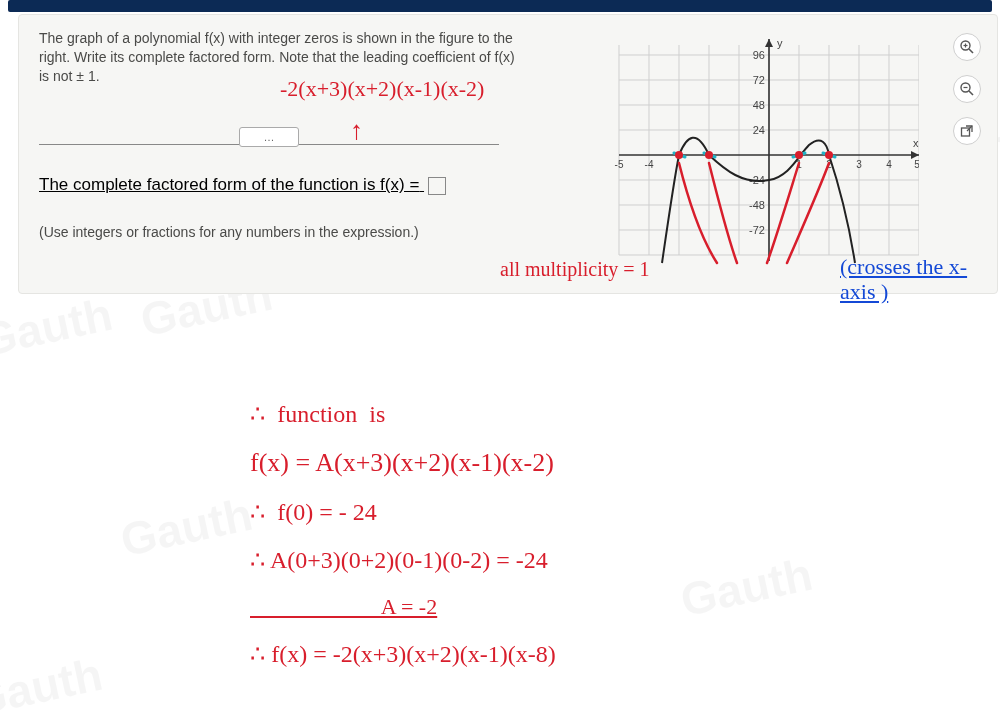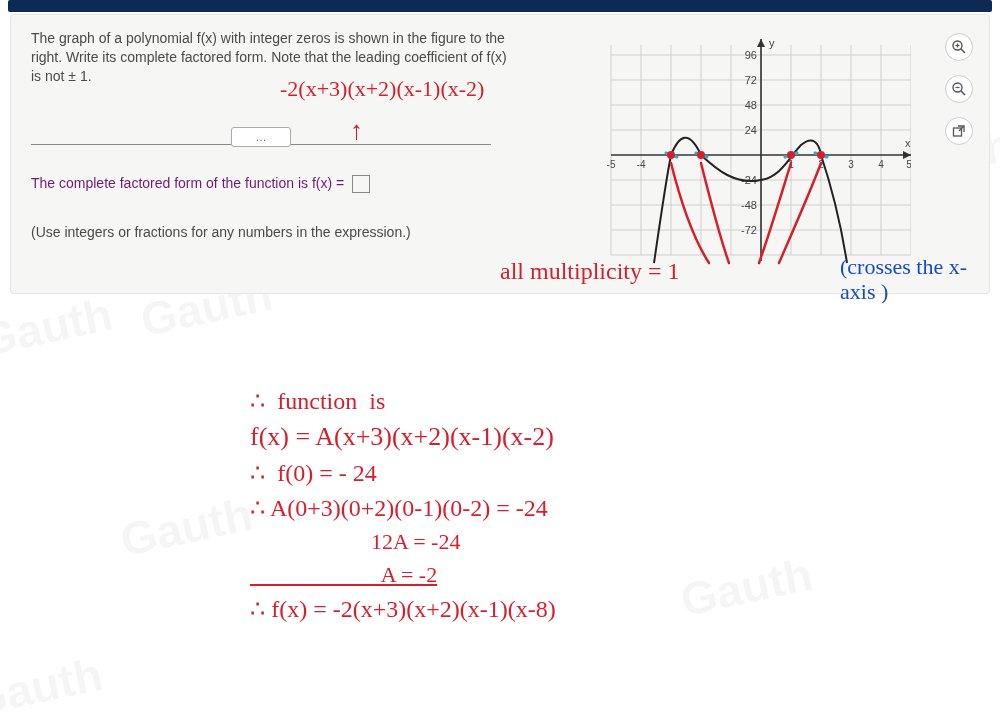--- a/index.html
+++ b/index.html
@@ -21,21 +21,21 @@
     user-select: none;
   }
   .topbar {
     position: absolute;
     left: 8px; top: 0; right: 8px; height: 12px;
     background: #0c2a55;
     border-radius: 2px;
   }
   .panel {
     position: absolute;
-    left: 10px; top: 14px;
+    left: 18px; top: 14px;
     width: 980px; height: 280px;
     background: #f6f6f4;
     border: 1px solid #e5e5e2;
     border-radius: 4px;
   }
   .left-col {
     position: absolute;
     left: 20px; top: 14px;
     width: 480px;
     color: #4a4a48;
@@ -56,21 +56,21 @@
     width: 60px; height: 20px;
     border: 1px solid #aaa; border-radius: 3px;
     background: #fff;
     text-align: center;
     font-size: 11px; color: #666; line-height: 18px;
   }
   .factored-line {
     position: absolute;
     left: 20px; top: 160px;
     width: 460px;
-    color: #701a75; font-size: 14px;
+    color: #000000; font-size: 17px; text-decoration: underline;
   }
   .answer-box {
     display: inline-block;
     width: 18px; height: 18px;
     border: 1px solid #888;
     vertical-align: middle;
     margin-left: 4px;
   }
   .note-line {
     position: absolute;
@@ -100,31 +100,32 @@
   }
   .red-hand {
     font-family: "Comic Sans MS", "Segoe Script", cursive;
     color: #d81e2c;
     position: absolute;
   }
   .blue-hand {
     font-family: "Comic Sans MS", "Segoe Script", cursive;
     color: #1449d6;
     position: absolute;
+    text-decoration: underline;
   }
   .work-area {
     position: absolute;
     left: 250px; top: 380px;
     width: 740px;
   }
   .work-line {
     font-family: "Comic Sans MS", "Segoe Script", cursive;
     color: #d81e2c;
     font-size: 24px;
-    margin: 7px 0;
+    margin: 20px 0;
     white-space: pre;
   }
 </style>
 </head>
 <body>
 
 <div class="watermark" style="left:-20px; top:300px">Gauth</div>
 <div class="watermark" style="left:120px; top:70px">Gauth</div>
 <div class="watermark" style="left:140px; top:280px">Gauth</div>
 <div class="watermark" style="left:430px; top:160px">Gauth</div>
@@ -259,24 +260,23 @@
           <path d="M230,128 C 218,160 200,200 188,228"></path>
         </g>
       </svg>
     </div>
   </div>
 </div>
 
 <div class="red-hand" style="left:280px; top:76px; font-size:22px;">-2(x+3)(x+2)(x-1)(x-2)</div>
 <div class="red-hand" style="left:350px; top:116px; font-size:26px;">↑</div>
 
-<div class="red-hand" style="left:500px; top:258px; font-size:24px;">all  multiplicity = 1</div>
+<div class="red-hand" style="left:500px; top:258px; font-size:20px;">all  multiplicity = 1</div>
 <div class="blue-hand" style="left:840px; top:254px; font-size:22px; line-height:1.15;">(crosses the x-axis )</div>
 
 <div class="work-area">
   <div class="work-line">∴  function  is</div>
   <div class="work-line" style="font-size:26px;">f(x) = A(x+3)(x+2)(x-1)(x-2)</div>
   <div class="work-line">∴  f(0) = - 24</div>
   <div class="work-line">∴ A(0+3)(0+2)(0-1)(0-2) = -24</div>
-  <div class="work-line" style="font-size:22px;">                      12A = -24</div>
   <div class="work-line" style="font-size:22px;text-decoration:underline;">                        A = -2</div>
   <div class="work-line" style="font-size:24px;">∴ f(x) = -2(x+3)(x+2)(x-1)(x-8)</div>
 </div>
 
 </body></html>

